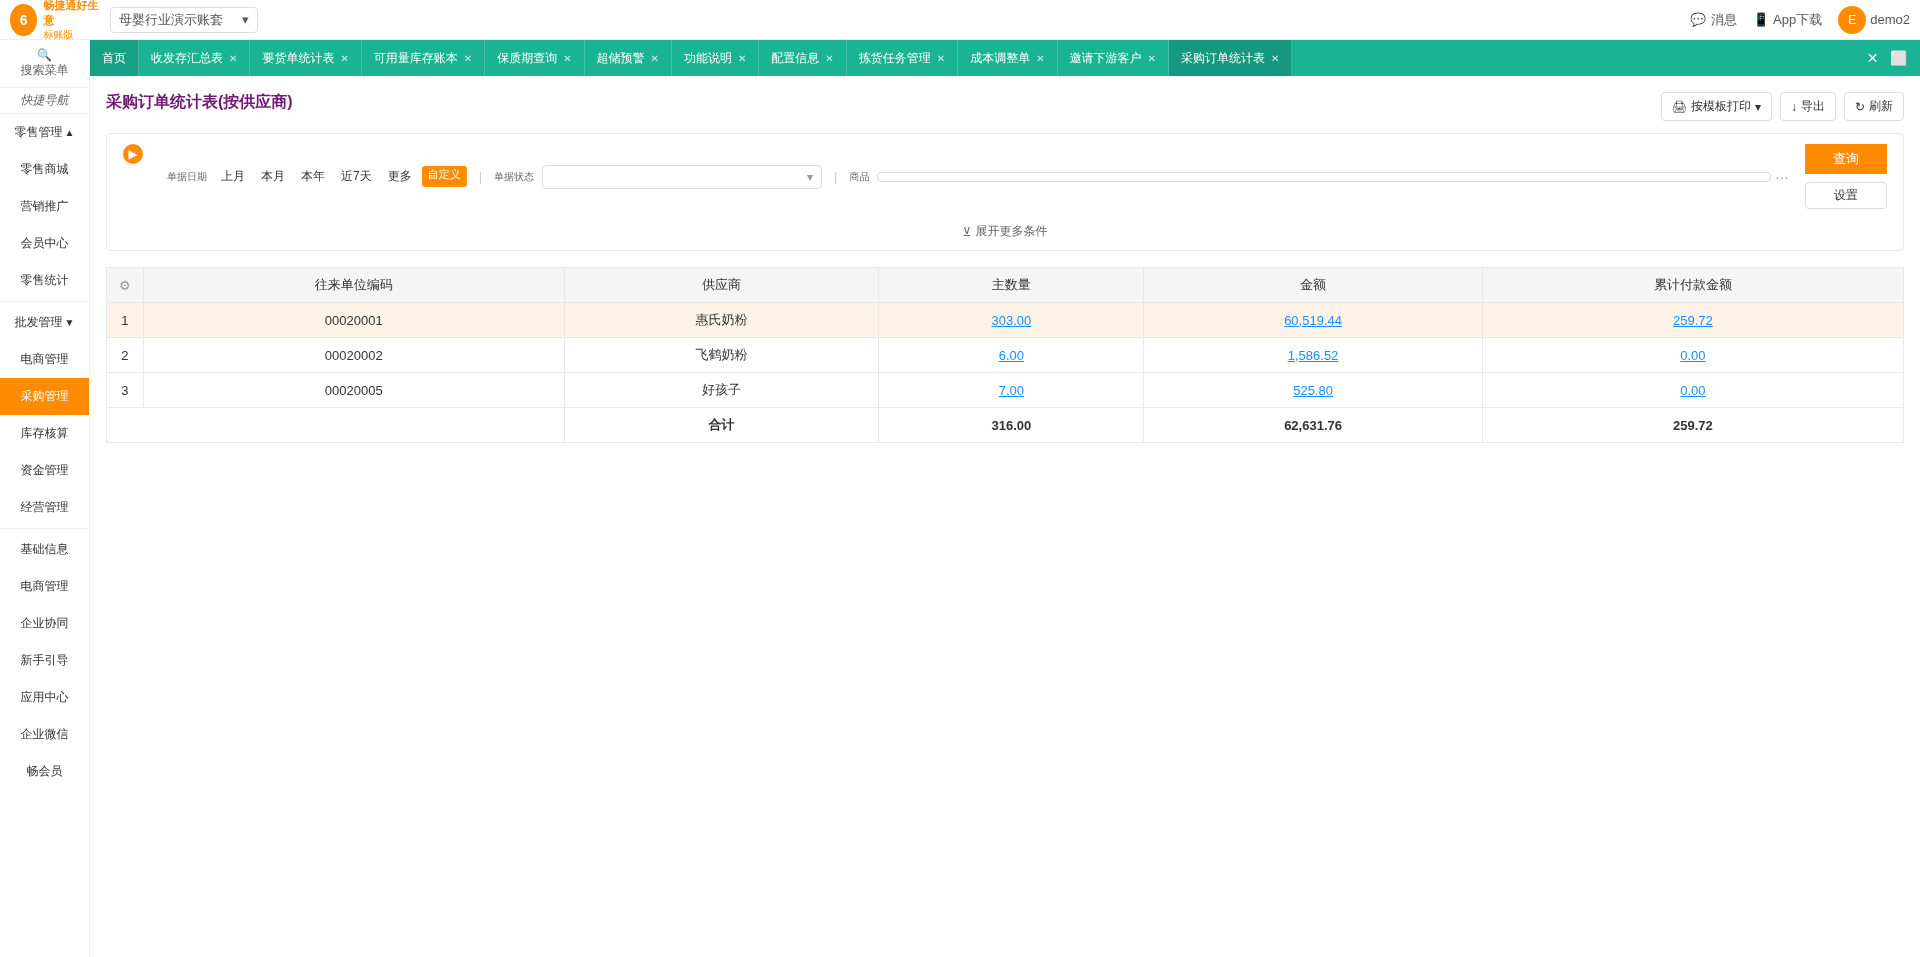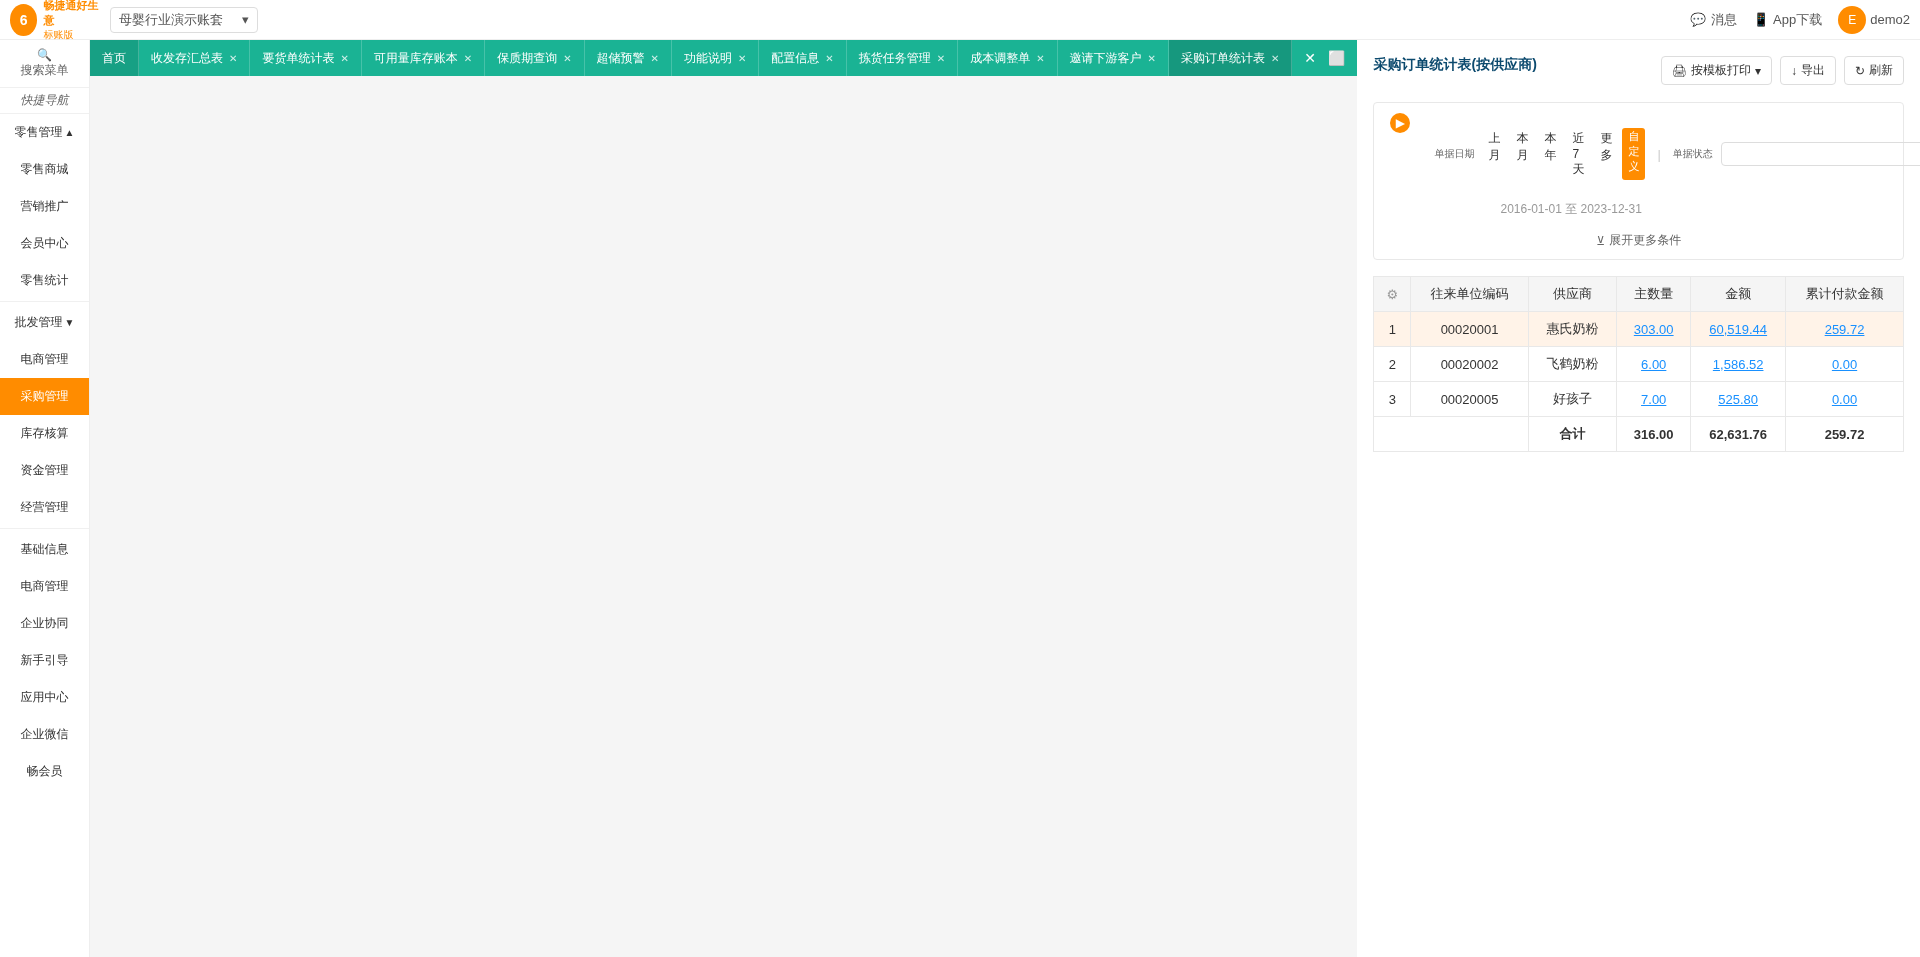--- a/index.html
+++ b/index.html
@@ -22,35 +22,35 @@
     
     .sidebar { width: 90px; background: #fff; border-right: 1px solid #eee; display: flex; flex-direction: column; overflow-y: auto; flex-shrink: 0; }
     .sidebar-search { padding: 8px 6px; text-align: center; font-size: 12px; color: #666; cursor: pointer; border-bottom: 1px solid #f0f0f0; }
     .sidebar-nav { padding: 4px 0; text-align: center; font-size: 12px; color: #666; cursor: pointer; border-bottom: 1px solid #f0f0f0; font-style: italic; }
     .sidebar-item { padding: 10px 6px; text-align: center; font-size: 12px; color: #333; cursor: pointer; display: flex; flex-direction: column; align-items: center; gap: 2px; }
     .sidebar-item.active { background: #ff8c00; color: #fff; }
     .sidebar-item.has-arrow { display: flex; flex-direction: row; align-items: center; justify-content: center; gap: 2px; }
     .sidebar-divider { height: 1px; background: #f0f0f0; margin: 2px 0; }
 
     
-    .content-area { flex: 1; display: flex; flex-direction: row; overflow: hidden; }
+    .content-area { flex: 1; display: flex; flex-direction: column; overflow: hidden; }
 
     
     .tab-bar { background: #1ab394; display: flex; align-items: center; height: 36px; overflow-x: auto; flex-shrink: 0; }
     .tab-bar::-webkit-scrollbar { display: none; }
     .tab-item { display: flex; align-items: center; gap: 4px; padding: 0 12px; height: 36px; color: #fff; font-size: 12px; cursor: pointer; white-space: nowrap; border-right: 1px solid rgba(255,255,255,0.2); }
     .tab-item.home { background: rgba(0,0,0,0.1); }
     .tab-item.active { background: rgba(0,0,0,0.15); }
     .tab-close { font-size: 10px; color: rgba(255,255,255,0.8); margin-left: 2px; cursor: pointer; }
     .tab-controls { margin-left: auto; display: flex; align-items: center; gap: 4px; padding: 0 8px; flex-shrink: 0; }
     .tab-ctrl-btn { color: #fff; cursor: pointer; font-size: 14px; padding: 2px 4px; }
 
     
     .page-content { flex: 1; background: #fff; overflow: auto; padding: 16px; }
-    .page-title { font-size: 14px; font-weight: bold; color: #0c4a6e; margin-bottom: 16px; }
+    .page-title { font-size: 16px; font-weight: bold; color: #701a75; margin-bottom: 8px; }
 
     
     .filter-area { background: #fff; border: 1px solid #e8e8e8; border-radius: 4px; padding: 10px 16px; margin-bottom: 16px; }
     .filter-label { font-size: 10px; color: #666; white-space: nowrap; }
     .filter-date-btns { display: flex; gap: 4px; }
     .filter-btn { font-size: 12px; color: #333; cursor: pointer; padding: 2px 6px; border-radius: 3px; }
     .filter-tag { background: #ff8c00; color: #fff; font-size: 11px; padding: 1px 6px; border-radius: 3px; cursor: pointer; }
     .filter-date-range { font-size: 12px; color: #999; }
     .expand-row { display: flex; justify-content: center; margin-top: 8px; }
     .expand-btn { display: flex; align-items: center; gap: 4px; color: #666; font-size: 12px; cursor: pointer; }
@@ -283,24 +283,20 @@
                 <span class="filter-label">商品</span>
                 <div style="flex:1;display:flex;align-items:center;gap:4px;">
                   <div class="input-like" style="flex:1;"></div>
                   <span style="color:#999;cursor:pointer;font-size:14px;">···</span>
                 </div>
                 <div style="display:flex;flex-direction:column;gap:4px;margin-left:8px;">
                   <button class="btn-query">查询</button>
                   <button class="btn-setting">设置</button>
                 </div>
               </div>
-              <div class="filter-inner-row">
-                <span style="width:58px;display:inline-block;"></span>
-                <span class="filter-date-range">2016-01-01 至 2023-12-31</span>
-              </div>
             </div>
           </div>
           <div class="expand-row">
             <span class="expand-btn">
               <span>⊻</span>
               <span>展开更多条件</span>
             </span>
           </div>
         </div>
 

